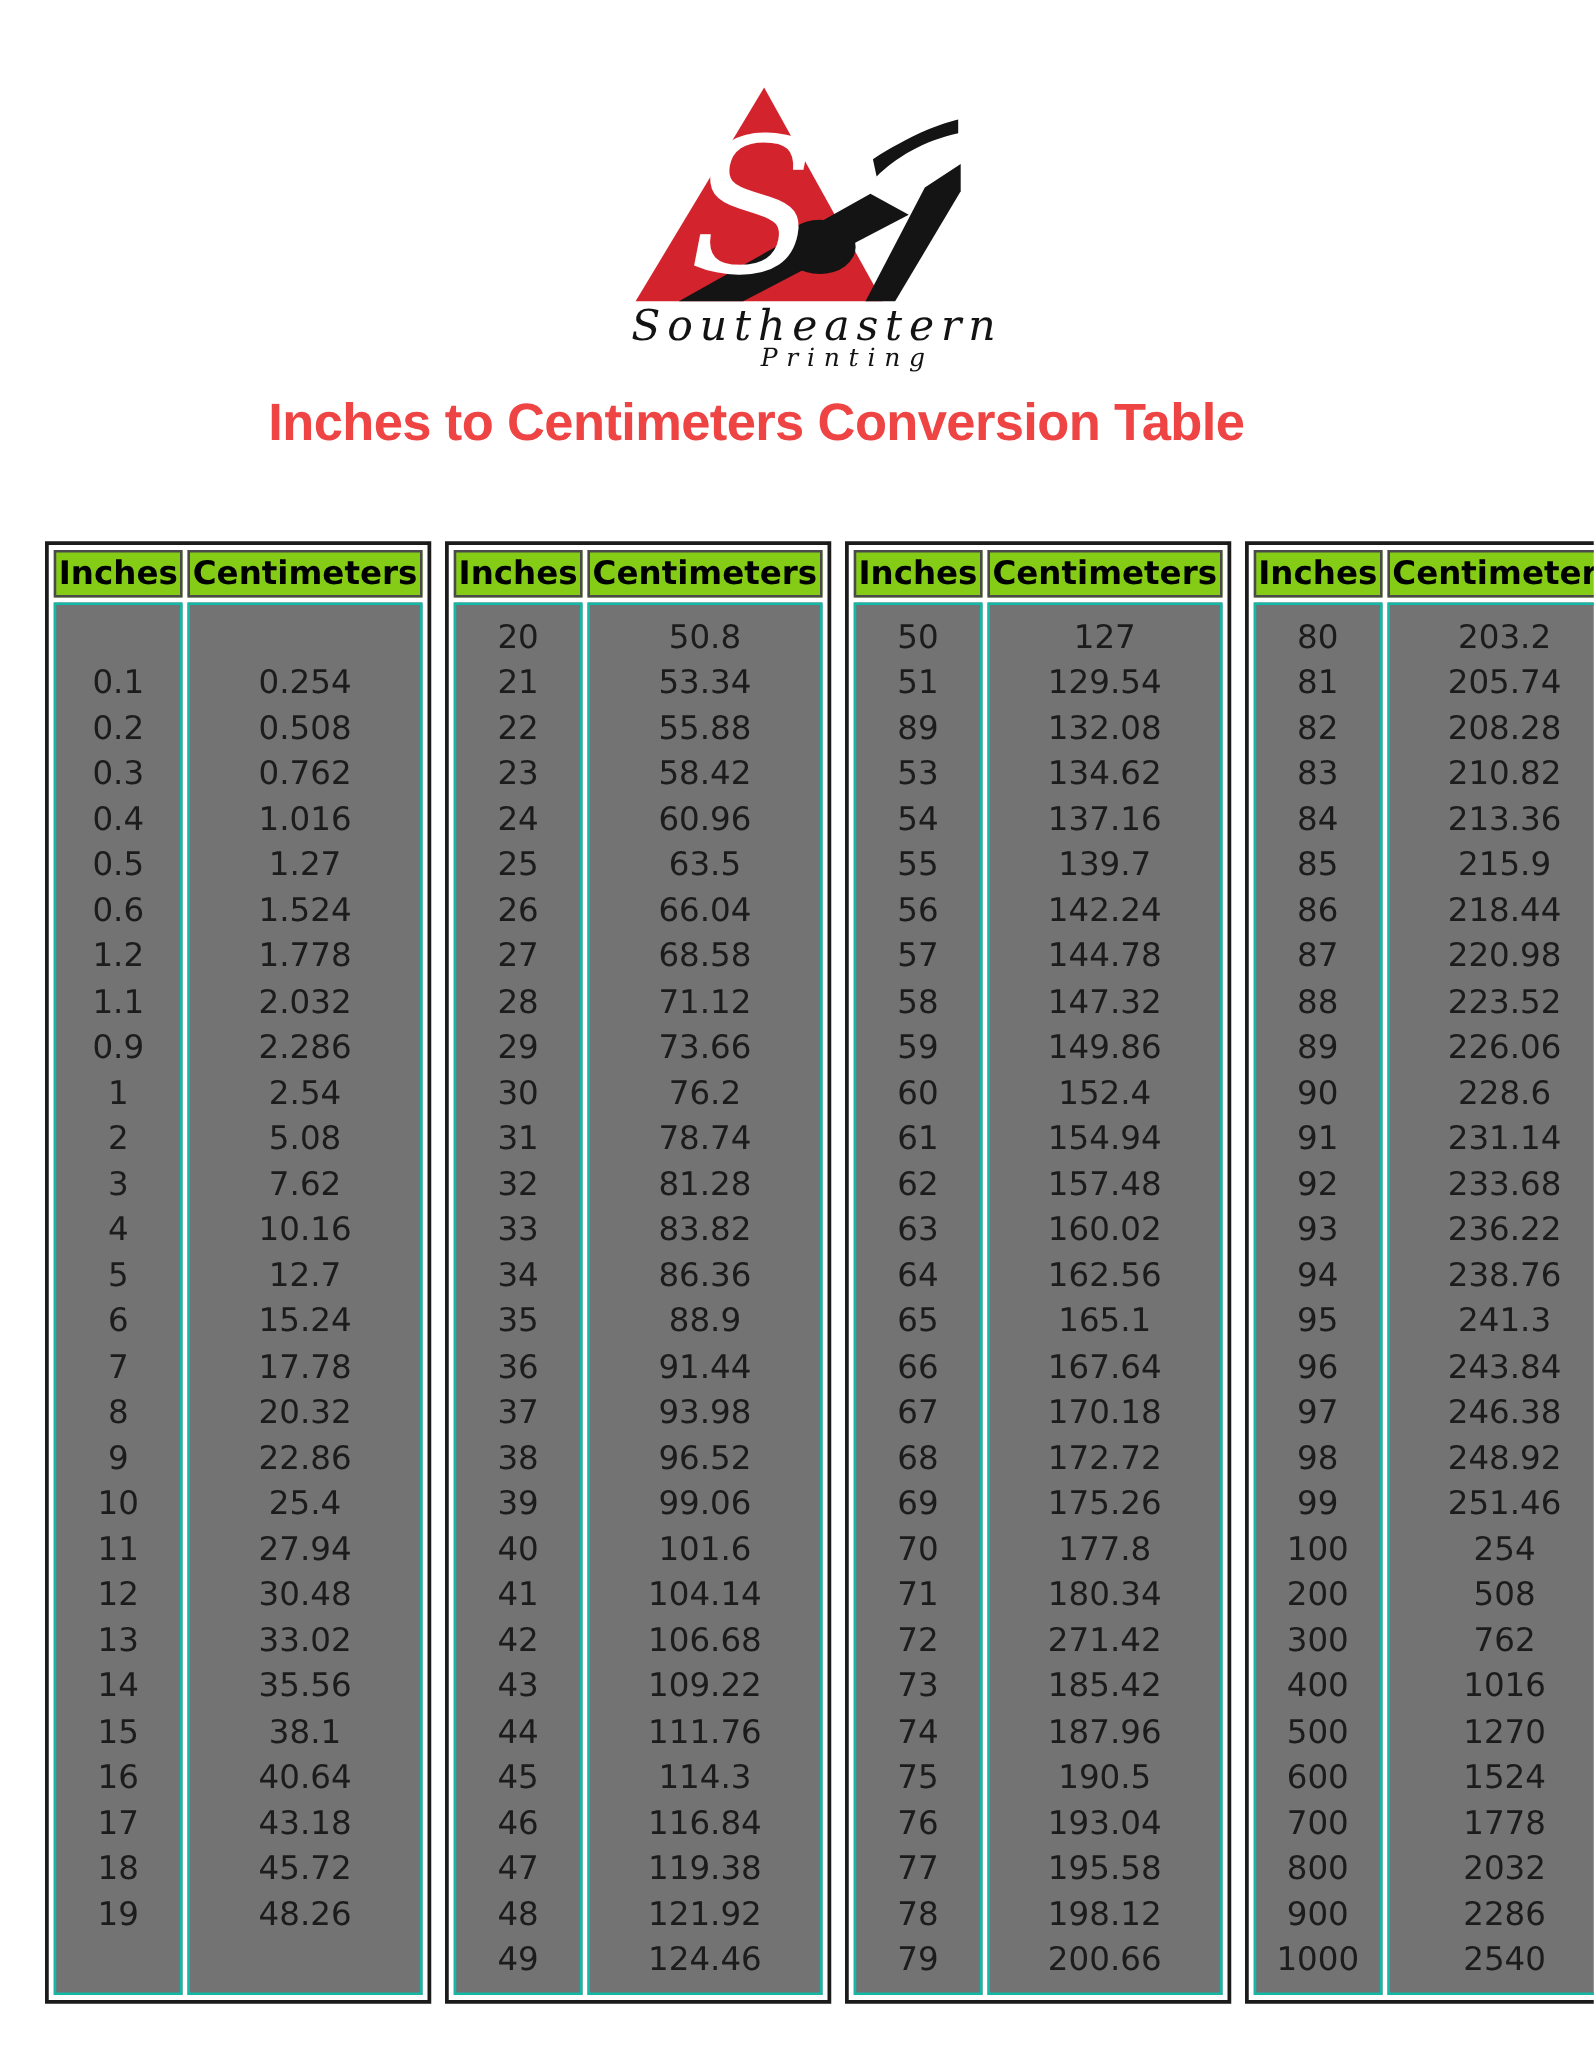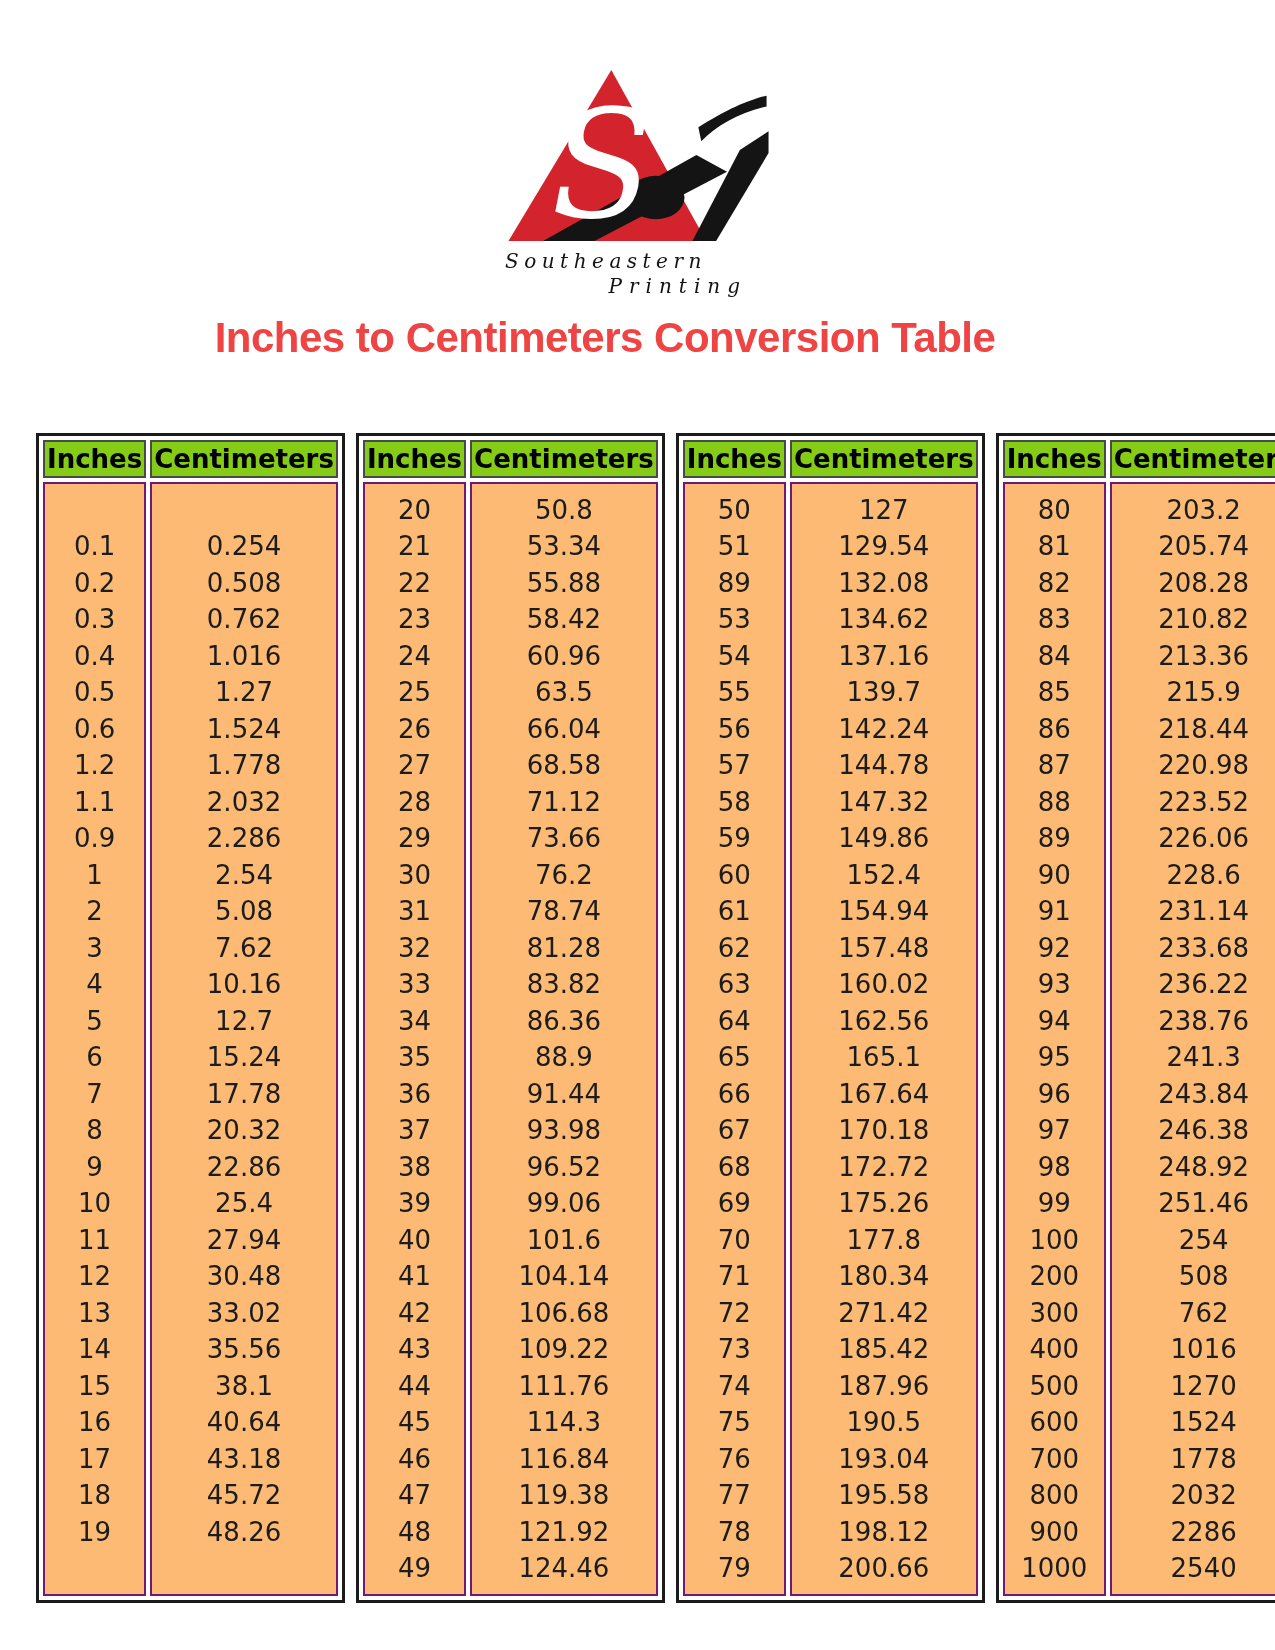--- a/index.html
+++ b/index.html
@@ -5,21 +5,21 @@
   html,body{margin:0;padding:0;}
   body{
     width:1275px;height:1650px;position:relative;background:#ffffff;
     font-family:"DejaVu Sans",sans-serif;color:#1a1a1a;overflow:hidden;
   }
   
   .logo{position:absolute;left:505px;top:66px;width:260px;}
   .logo svg{display:block;}
   .logo-line1{
     font-family:"DejaVu Serif",serif;font-style:italic;
-    font-size:20px;letter-spacing:5.5px;color:#131313;
+    font-size:34px;letter-spacing:5.5px;color:#131313;
     margin-top:2px;line-height:30px;white-space:nowrap;
   }
   .logo-line2{
     font-family:"DejaVu Serif",serif;font-style:italic;
     font-size:20px;letter-spacing:7px;color:#131313;
     line-height:24px;margin-top:-2px;text-align:right;padding-right:18px;white-space:nowrap;
   }
   
   .title{
     position:absolute;top:314px;left:0;width:1210px;text-align:center;
@@ -31,21 +31,21 @@
   table.conv{
     border-collapse:separate;border-spacing:4px;
     border:3px solid #1b1b1b;background:#fff;
   }
   table.conv th{
     border:2px solid #4a4a4a;
     font-family:"DejaVu Sans",sans-serif;font-weight:700;font-size:26px;color:#000;
     height:34px;padding:0 2px;text-align:center;background:#84cc16;
   }
   table.conv td.col-body{
-    border:2px solid #701a75;height:1110px;padding:0;background:#fdba74;vertical-align:middle;margin-top:48px;
+    border:2px solid #14b8a6;height:1110px;padding:0;background:#737373;vertical-align:middle;margin-top:48px;
   }
   .c-in{width:88px;}
   .c-cm{width:180px;}
   .col-flex{display:flex;flex-direction:column;justify-content:center;height:1110px;}
   .cell-line{
     line-height:36.5px;text-align:center;font-size:26px;color:#1c1c1c;white-space:nowrap;
   }
 </style>
 </head>
 <body>

